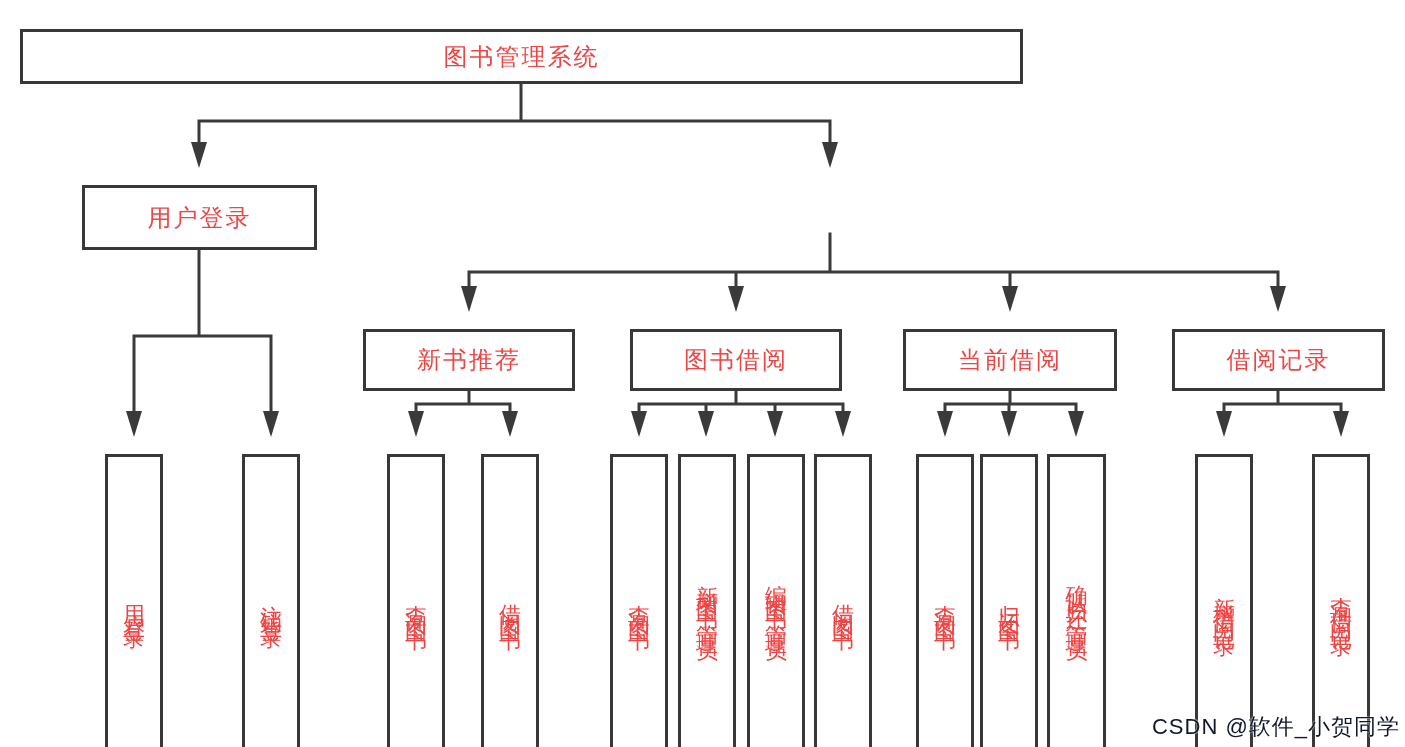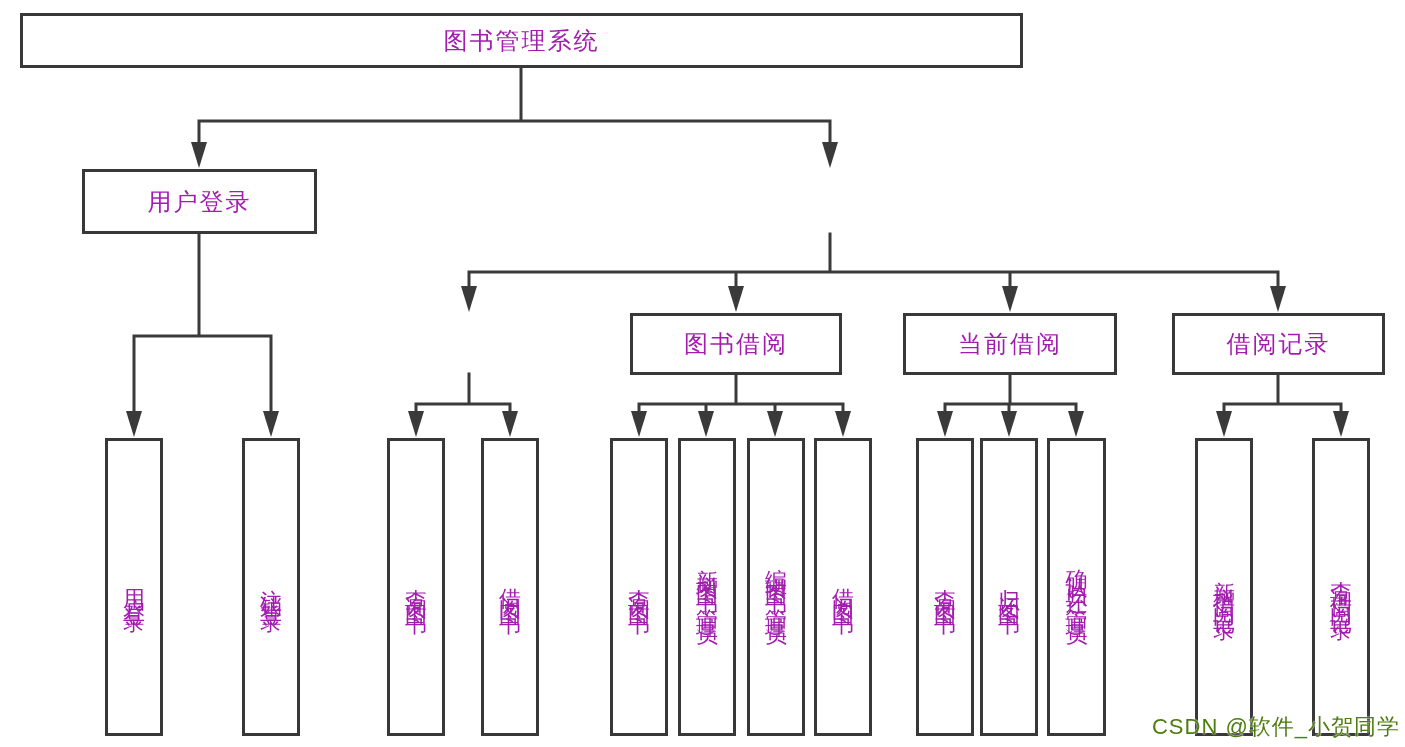--- a/index.html
+++ b/index.html
@@ -10,41 +10,42 @@
     font-family:"Liberation Sans","DejaVu Sans",sans-serif;
     overflow:hidden;
   }
   .connectors{position:absolute;left:0;top:0;z-index:0;}
   .box{
     position:absolute;
     box-sizing:border-box;
     background:#ffffff;
     border:3px solid #383838;
     display:flex;align-items:center;justify-content:center;
-    color:#a21caf;
+    color:#ef4444;
     z-index:1;
+    margin-top:16px;
   }
   .h-label{font-size:24px;letter-spacing:2px;white-space:nowrap;}
   .root{left:20px;top:13px;width:1003px;height:55px;}
   .lvl2{top:169px;width:235px;height:65px;}
   .lvl3{top:313px;height:62px;}
   .leaf{top:438px;width:58px;height:298px;}
   .v-text{
     writing-mode:vertical-rl;
     text-orientation:mixed;
     font-size:22px;
     letter-spacing:8px;
     line-height:1;
     white-space:nowrap;
   }
   .watermark{
     position:absolute;
     top:712px;right:5px;
     font-size:22px;
-    color:#4d7c0f;
+    color:#0f172a;
     text-shadow:0 0 2px #ffffff,0 0 1px #ffffff;
     z-index:2;
     letter-spacing:1px;
   }
 </style>
 </head>
 <body>
 
 <div class="canvas">
 
@@ -108,20 +109,23 @@
   </svg>
 
   <div class="box root">
     <span class="h-label">图书管理系统</span>
   </div>
 
   <div class="box lvl2" style="left:82px;">
     <span class="h-label">用户登录</span>
   </div>
 
+  <div class="box lvl3" style="left:363px;width:212px;">
+    <span class="h-label">新书推荐</span>
+  </div>
   <div class="box lvl3" style="left:903px;width:214px;">
     <span class="h-label">当前借阅</span>
   </div>
   <div class="box lvl3" style="left:630px;width:212px;">
     <span class="h-label">图书借阅</span>
   </div>
   <div class="box lvl3" style="left:1172px;width:213px;">
     <span class="h-label">借阅记录</span>
   </div>
 

